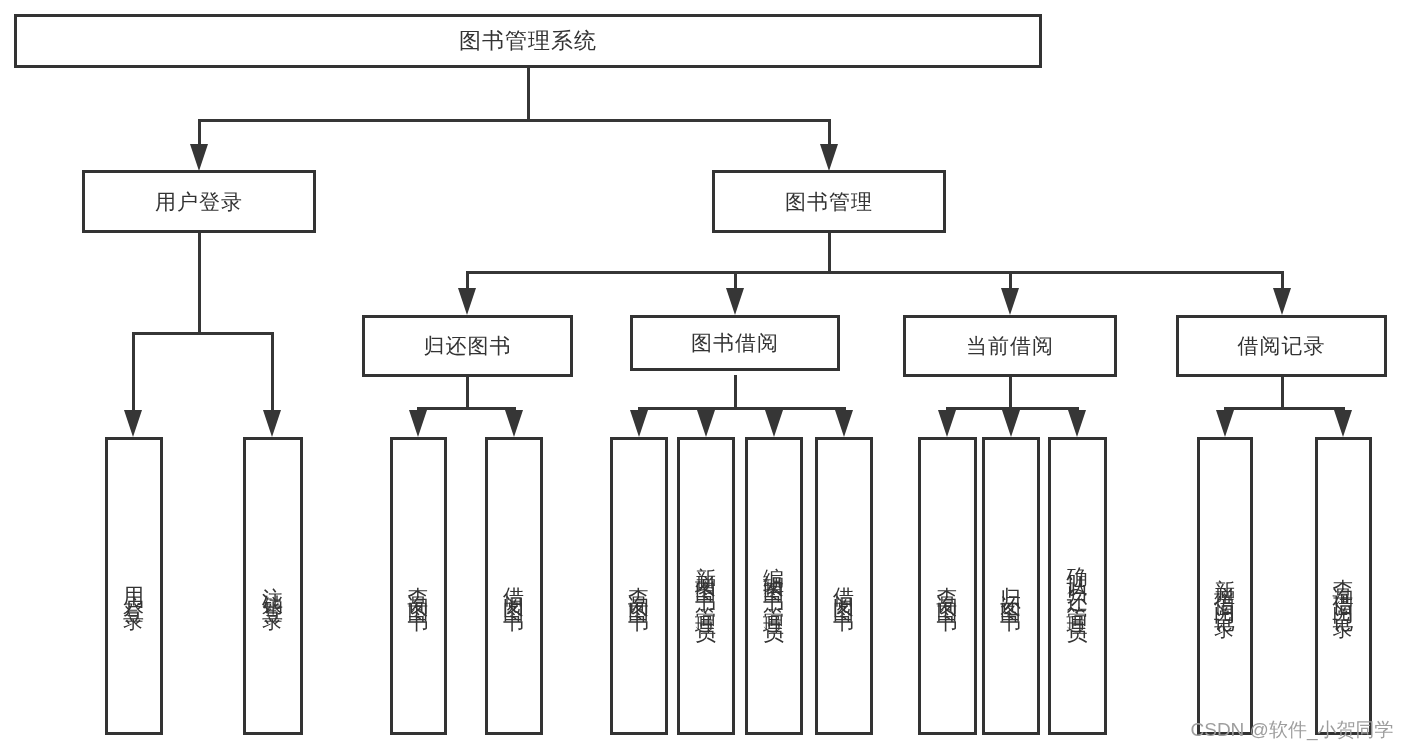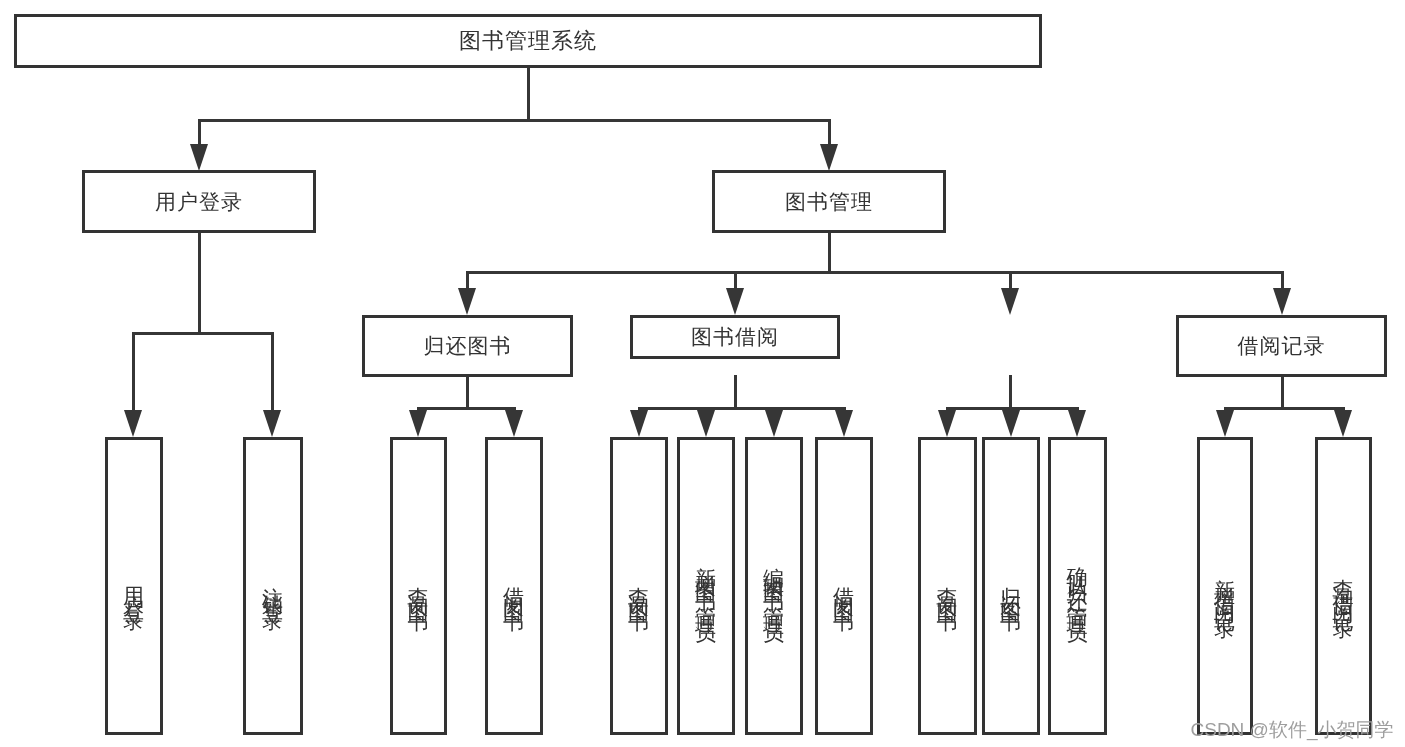--- a/index.html
+++ b/index.html
@@ -34,21 +34,22 @@
 <body>
 
 <div class="canvas">
 
   <div class="box hbox rootbox" style="left:14px; top:14px; width:1028px; height:54px;">图书管理系统</div>
 
   <div class="box hbox" style="left:82px; top:170px; width:234px; height:63px;">用户登录</div>
   <div class="box hbox" style="left:712px; top:170px; width:234px; height:63px;">图书管理</div>
 
   <div class="box hbox" style="left:362px; top:315px; width:211px; height:62px;">归还图书</div>
-  <div class="box hbox" style="left:630px; top:315px; width:210px; height:44px;">图书借阅</div>
+  <div class="box hbox" style="left:630px; top:315px; width:210px; height:56px;">图书借阅</div>
+  <div class="box hbox" style="left:903px; top:315px; width:214px; height:62px;">当前借阅</div>
   <div class="box hbox" style="left:1176px; top:315px; width:211px; height:62px;">借阅记录</div>
 
   <div class="box" style="left:105px; top:437px; width:58px; height:298px;">
     <span class="vtext">用户登录</span>
   </div>
   <div class="box" style="left:243px; top:437px; width:60px; height:298px;">
     <span class="vtext">注销登录</span>
   </div>
 
   <div class="box" style="left:390px; top:437px; width:57px; height:298px;">

